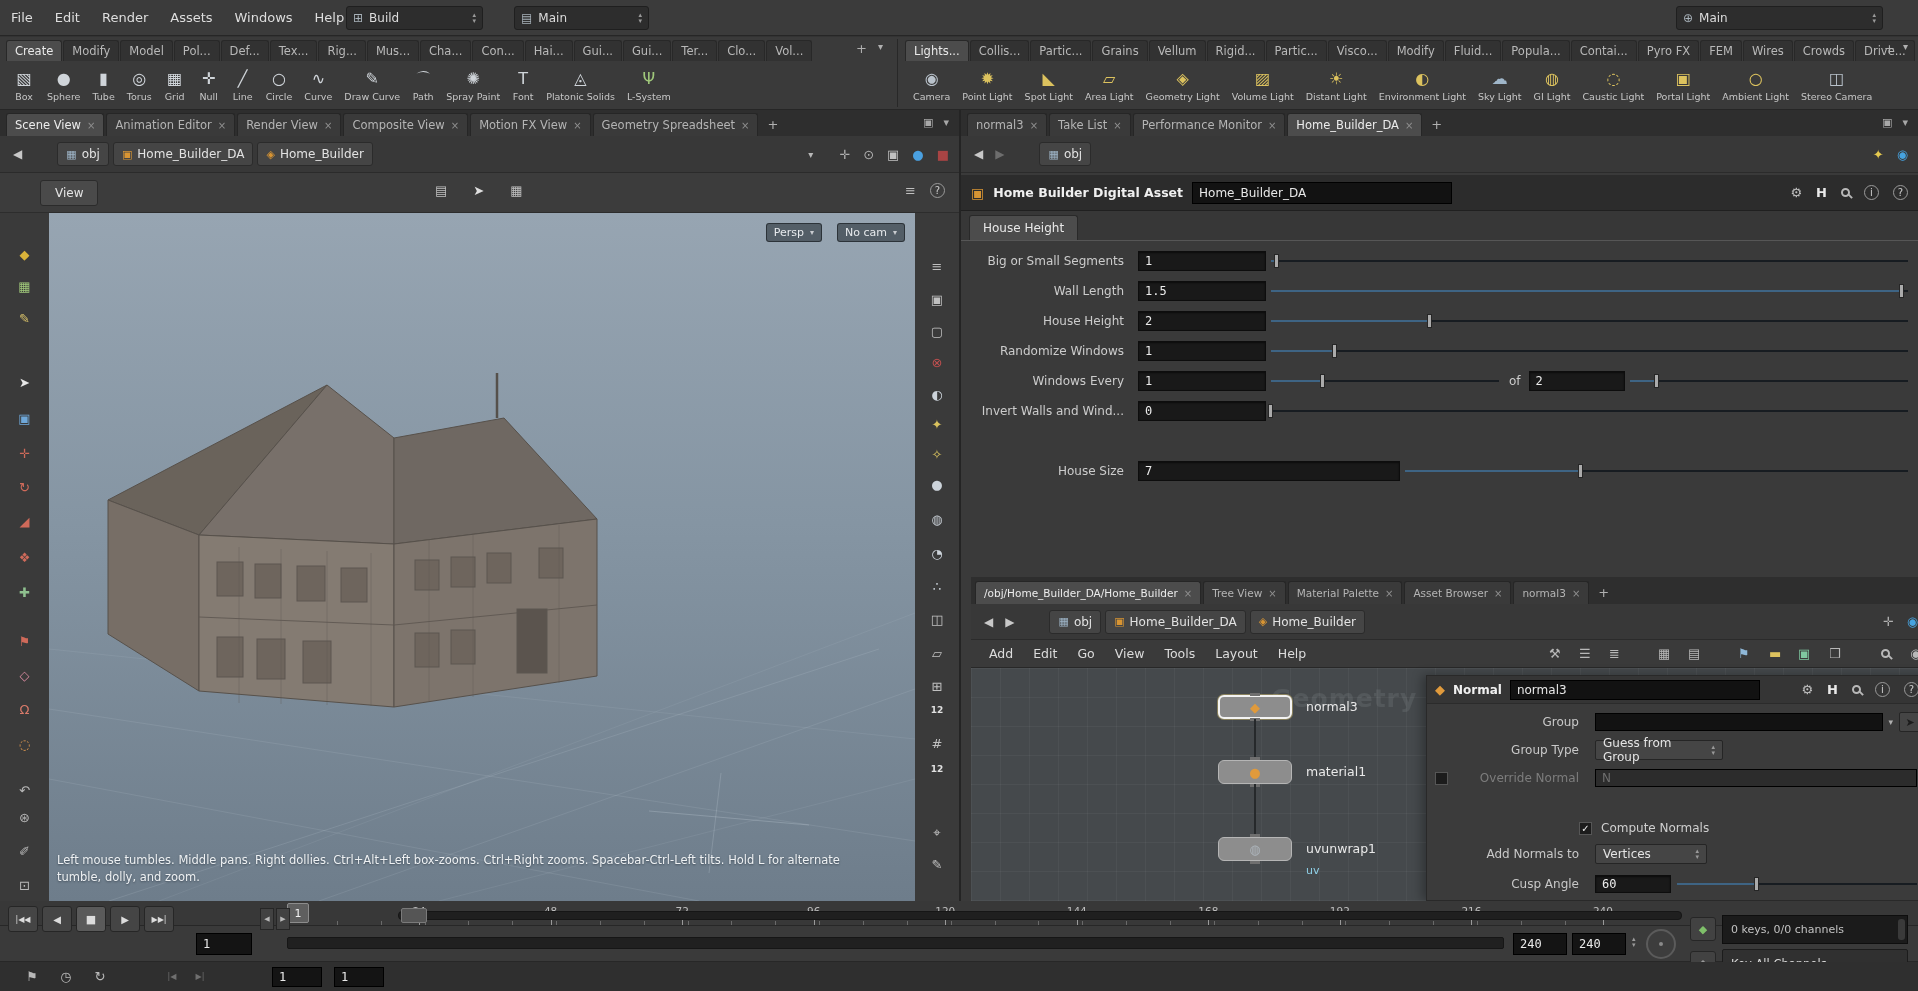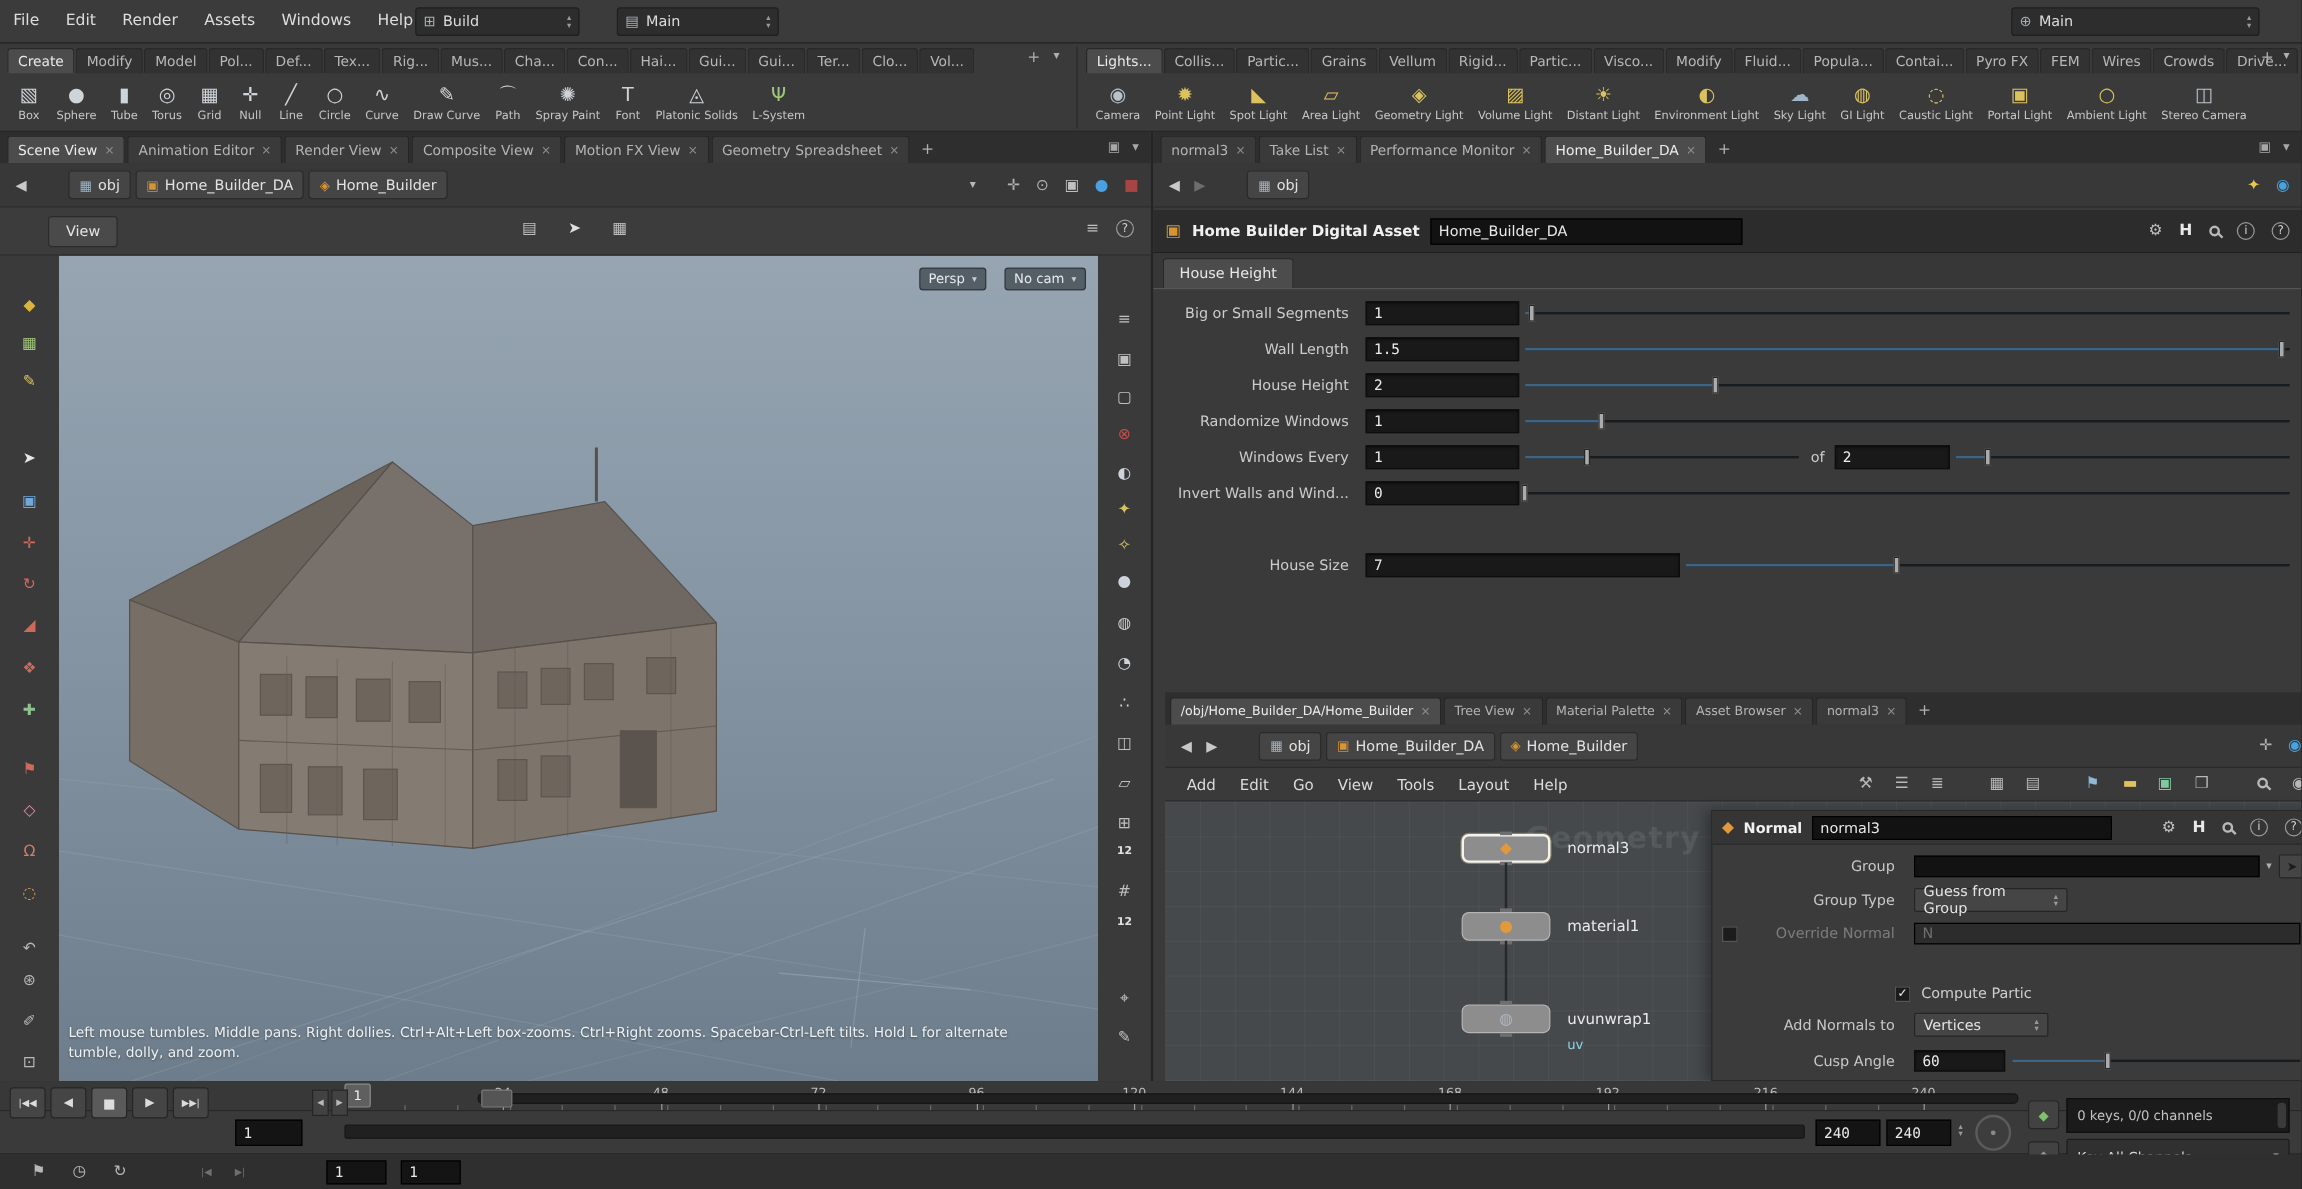--- a/index.html
+++ b/index.html
@@ -795,21 +795,21 @@
               </span>
           </div>
         </div>
         <div class="pov-row" style="top:90px">
           <div class="checkbox" style="margin-left:8px"></div>
           <div class="pov-label dim" style="width:131px">Override Normal</div>
           <div class="dfield" style="flex:1;height:18px;margin:0 10px 0 16px;background:#2c2c2c;color:#6e6e6e">N</div>
         </div>
         <div class="pov-row" style="top:140px">
           <div class="checkbox" id="compute-cb" style="margin-left:152px">✓</div>
-          <span style="margin-left:9px;color:#cfcfcf">Compute Partic</span>
+          <span style="margin-left:9px;color:#cfcfcf">Compute Normals</span>
         </div>
         <div class="pov-row" style="top:166px">
           <div class="pov-label">Add Normals to</div>
           <div class="dropdown" style="width:112px">
             <span>Vertices</span>
             <span class="spincol">
                 <span>▴</span>
                 <span>▾</span>
               </span>
           </div>

